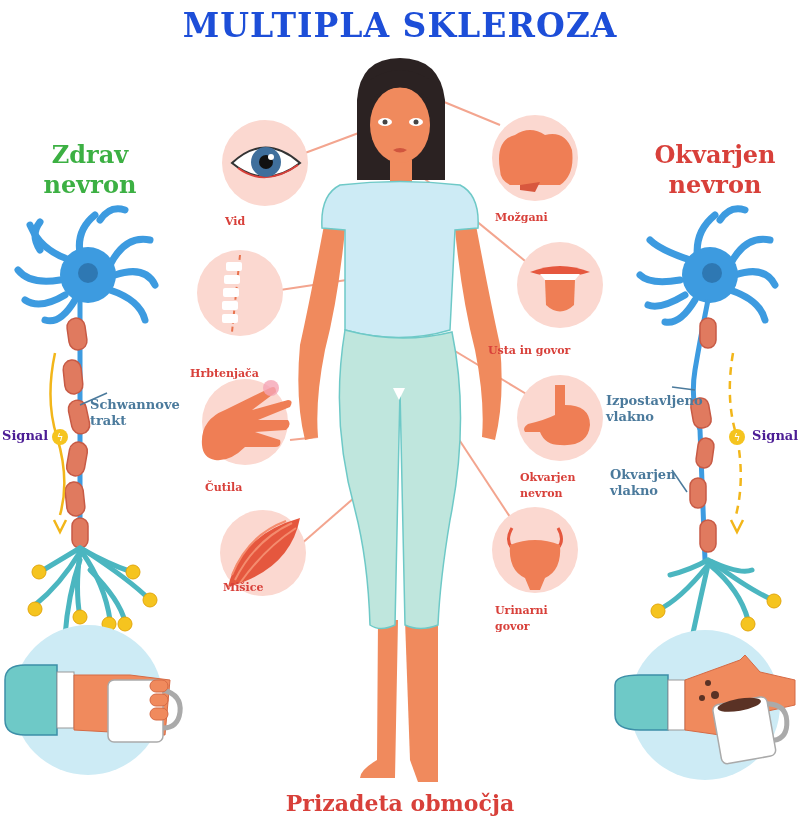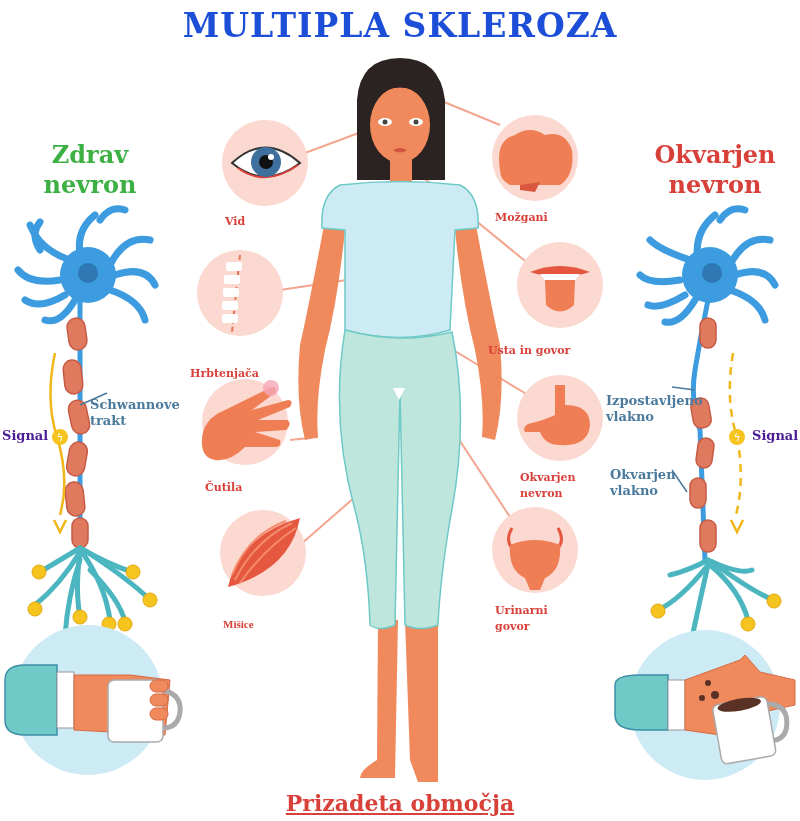--- a/index.html
+++ b/index.html
@@ -3,21 +3,21 @@
 <meta charset="utf-8">
 <style>
   html,body{margin:0;padding:0;background:#fff;}
   body{width:800px;height:821px;position:relative;overflow:hidden;font-family:"DejaVu Serif","Liberation Serif",serif;}
   .abs{position:absolute;}
   .title{left:0;width:800px;top:6px;text-align:center;font-size:33px;font-weight:bold;color:#1d4ed8;letter-spacing:1px;font-family:"DejaVu Serif",serif;}
   .side-title{font-size:24px;font-weight:bold;text-align:center;line-height:30px;font-family:"DejaVu Serif",serif;}
   .lbl{font-size:11px;font-weight:bold;color:#d8403a;text-align:left;line-height:16px;font-family:"DejaVu Serif",serif;}
   .blue-lbl{font-size:13px;font-weight:bold;color:#4b7a9c;text-align:left;line-height:16px;font-family:"DejaVu Serif",serif;margin-top:27px;}
   .sig{font-size:13px;font-weight:bold;color:#4c1d95;font-family:"DejaVu Serif",serif;}
-  .bottom{left:0;width:800px;top:790px;text-align:center;font-size:22px;font-weight:bold;color:#d8403a;font-family:"DejaVu Serif",serif;text-decoration:underline;}
+  .bottom{left:0;width:800px;top:790px;text-align:center;font-size:22px;font-weight:bold;color:#d8403a;font-family:"DejaVu Serif",serif;}
   svg{position:absolute;left:0;top:0;}
 </style>
 </head>
 <body>
 
 <svg width="800" height="821" viewBox="0 0 800 821">
 
   <g stroke="#f3a58f" stroke-width="2" fill="none">
     <line x1="305" y1="153" x2="372" y2="128"></line>
     <line x1="415" y1="90" x2="500" y2="125"></line>
@@ -269,21 +269,21 @@
 </div>
 <div class="abs blue-lbl" style="left:610px;top:440px;width:80px;">
   <div>Okvarjen</div>
   <div>vlakno</div>
 </div>
 <div class="abs sig" style="left:752px;top:428px;">Signal</div>
 
 <div class="abs lbl" style="left:225px;top:214px;width:80px;">Vid</div>
 <div class="abs lbl" style="left:190px;top:327px;width:100px;margin-top:39px;">Hrbtenjača</div>
 <div class="abs lbl" style="left:205px;top:472px;width:80px;margin-top:8px;">Čutila</div>
-<div class="abs lbl" style="left:223px;top:616px;width:80px;font-family:Liberation Serif, serif;">Mišice</div>
+<div class="abs lbl" style="left:223px;top:580px;width:80px;">Mišice</div>
 
 <div class="abs lbl" style="left:495px;top:210px;width:80px;">Možgani</div>
 <div class="abs lbl" style="left:488px;top:343px;width:110px;">Usta in govor</div>
 <div class="abs lbl" style="left:520px;top:470px;width:80px;">
   <div>Okvarjen</div>
   <div>nevron</div>
 </div>
 <div class="abs lbl" style="left:495px;top:603px;width:80px;">
   <div>Urinarni</div>
   <div>govor</div>

